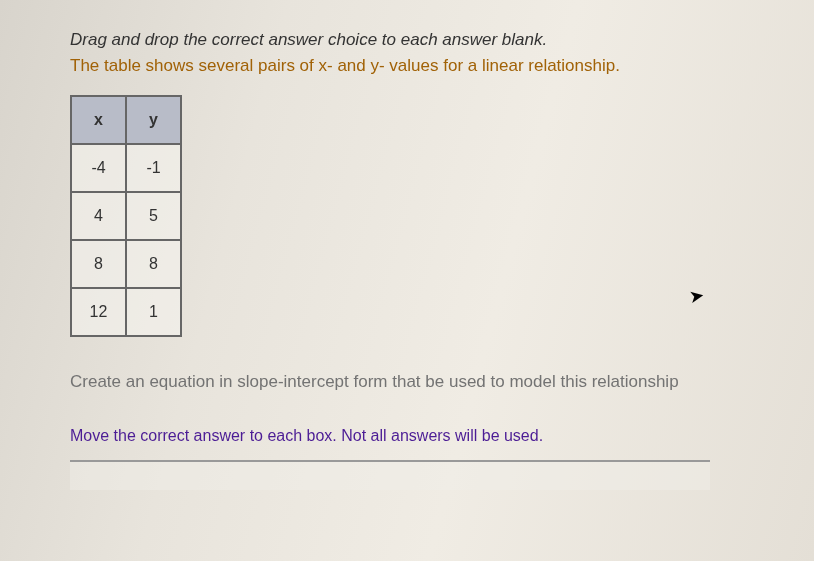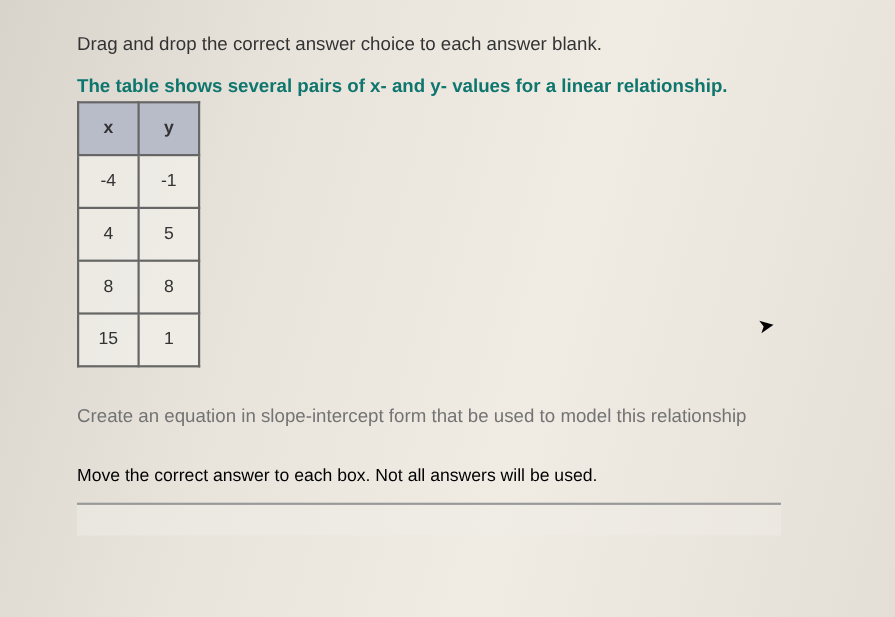--- a/index.html
+++ b/index.html
@@ -11,30 +11,31 @@
       width: 814px;
       height: 561px;
       background: linear-gradient(105deg, #d8d4cc 0%, #e8e4dc 30%, #f0ece4 60%, #e4dfd6 100%);
       font-family: Arial, sans-serif;
       padding: 30px 70px 20px 70px;
       color: #2a2a2a;
       position: relative;
       overflow: hidden;
     }
     .instruction {
+      font-style: italic;
       font-size: 17px;
       color: #333;
-      margin-bottom: 19px;
+      margin-bottom: 6px;
       font-weight: 500;
     }
     .description {
       font-size: 17px;
-      color: #0f766e;
-      margin-bottom: 3px;
-      font-weight: 700;
+      color: #a16207;
+      margin-bottom: 19px;
+      font-weight: 400;
     }
     .data-table {
       border-collapse: collapse;
       margin-bottom: 35px;
     }
     .data-table th,
     .data-table td {
       border: 2px solid #666;
       width: 55px;
       height: 48px;
@@ -52,21 +53,21 @@
       color: #333;
     }
     .question {
       font-size: 17px;
       color: #737373;
       margin-bottom: 35px;
       font-weight: 500;
     }
     .hint {
       font-size: 16px;
-      color: #000000;
+      color: #4c1d95;
       margin-bottom: 15px;
     }
     .answer-area {
       width: 640px;
       height: 30px;
       border-top: 2px solid #999;
       background: rgba(240,238,232,0.5);
     }
     .cursor {
       position: absolute;
@@ -98,21 +99,21 @@
     </tr>
     <tr>
       <td>4</td>
       <td>5</td>
     </tr>
     <tr>
       <td>8</td>
       <td>8</td>
     </tr>
     <tr>
-      <td>15</td>
+      <td>12</td>
       <td>1</td>
     </tr>
   </tbody>
 </table>
 
 <p class="question">Create an equation in slope-intercept form that be used to model this relationship</p>
 
 <p class="hint">Move the correct answer to each box. Not all answers will be used.</p>
 
 <div class="answer-area"></div>

